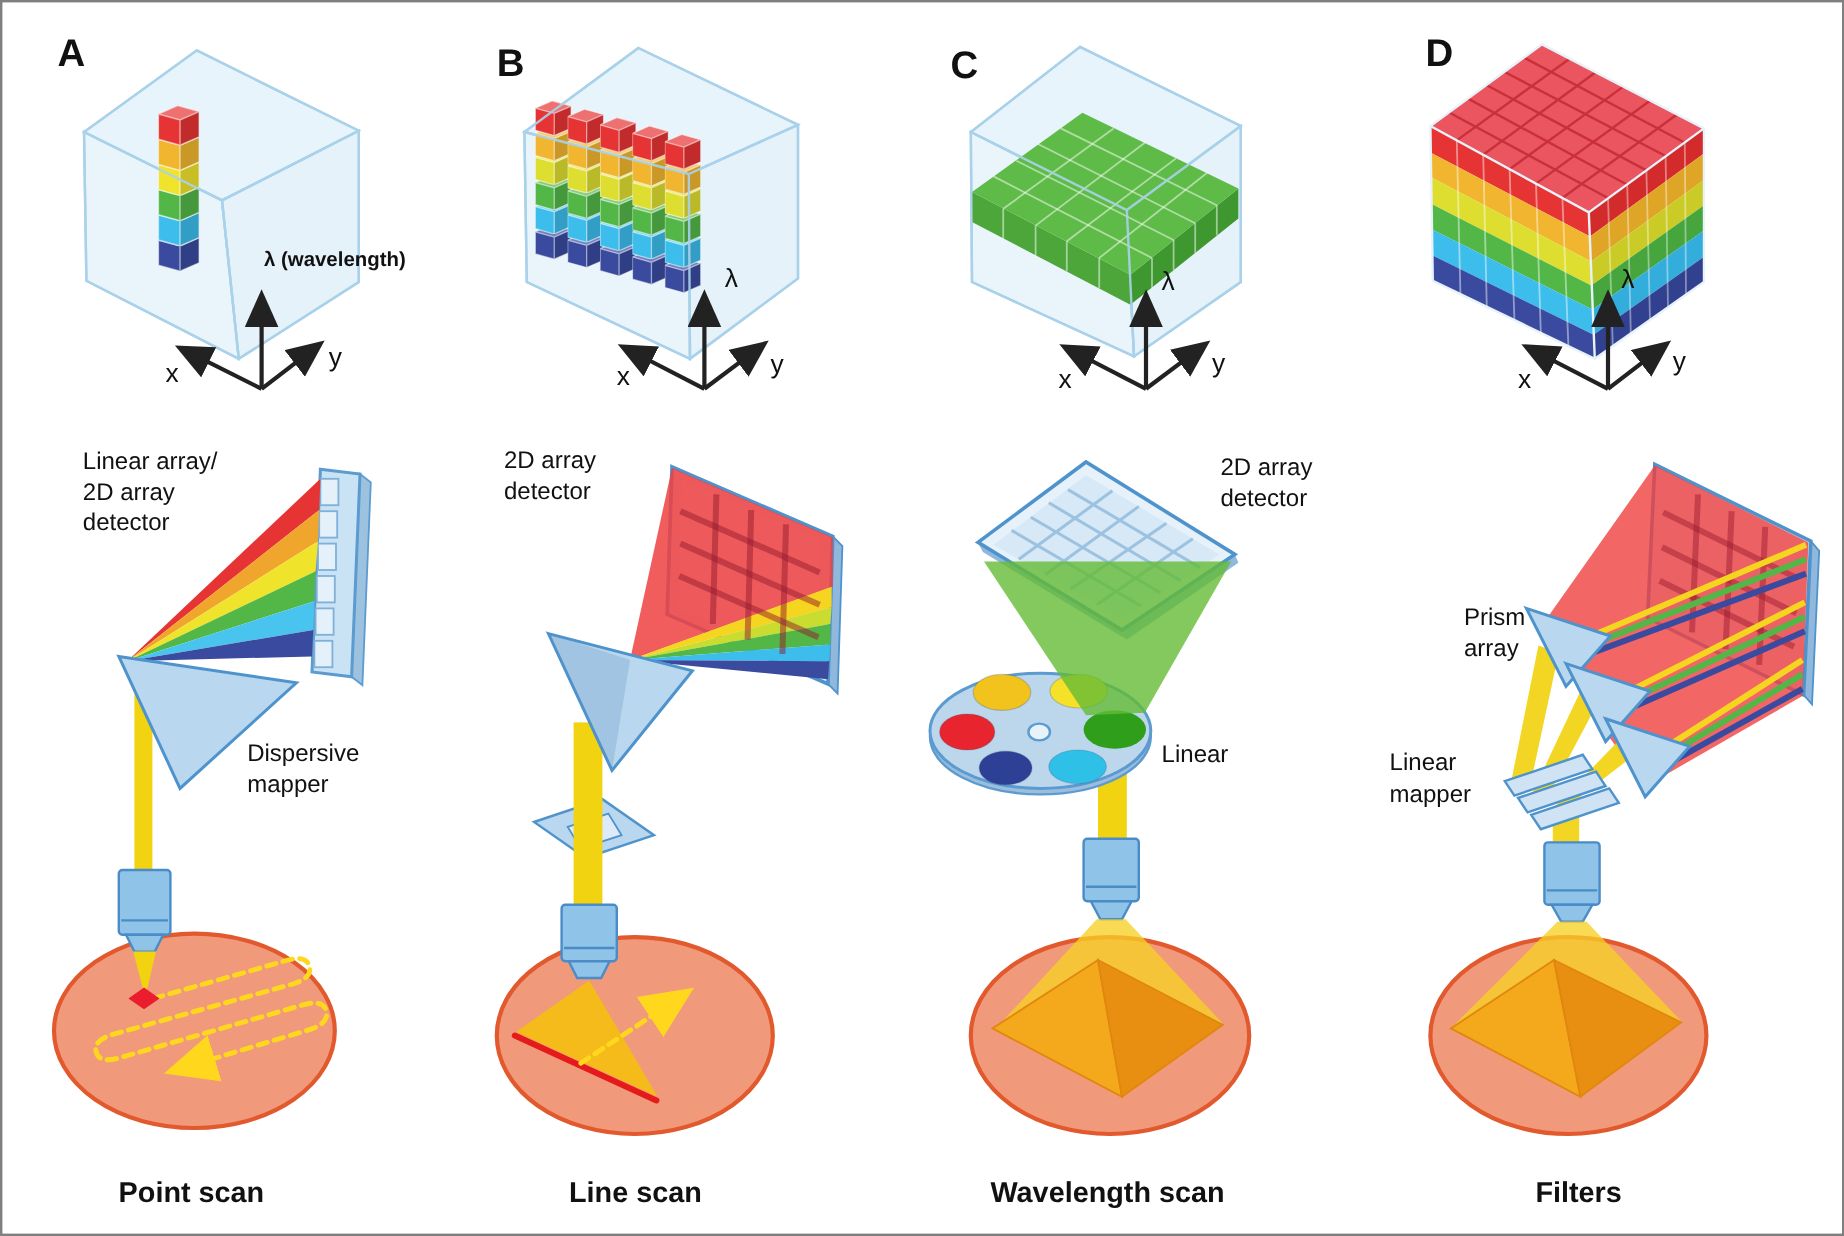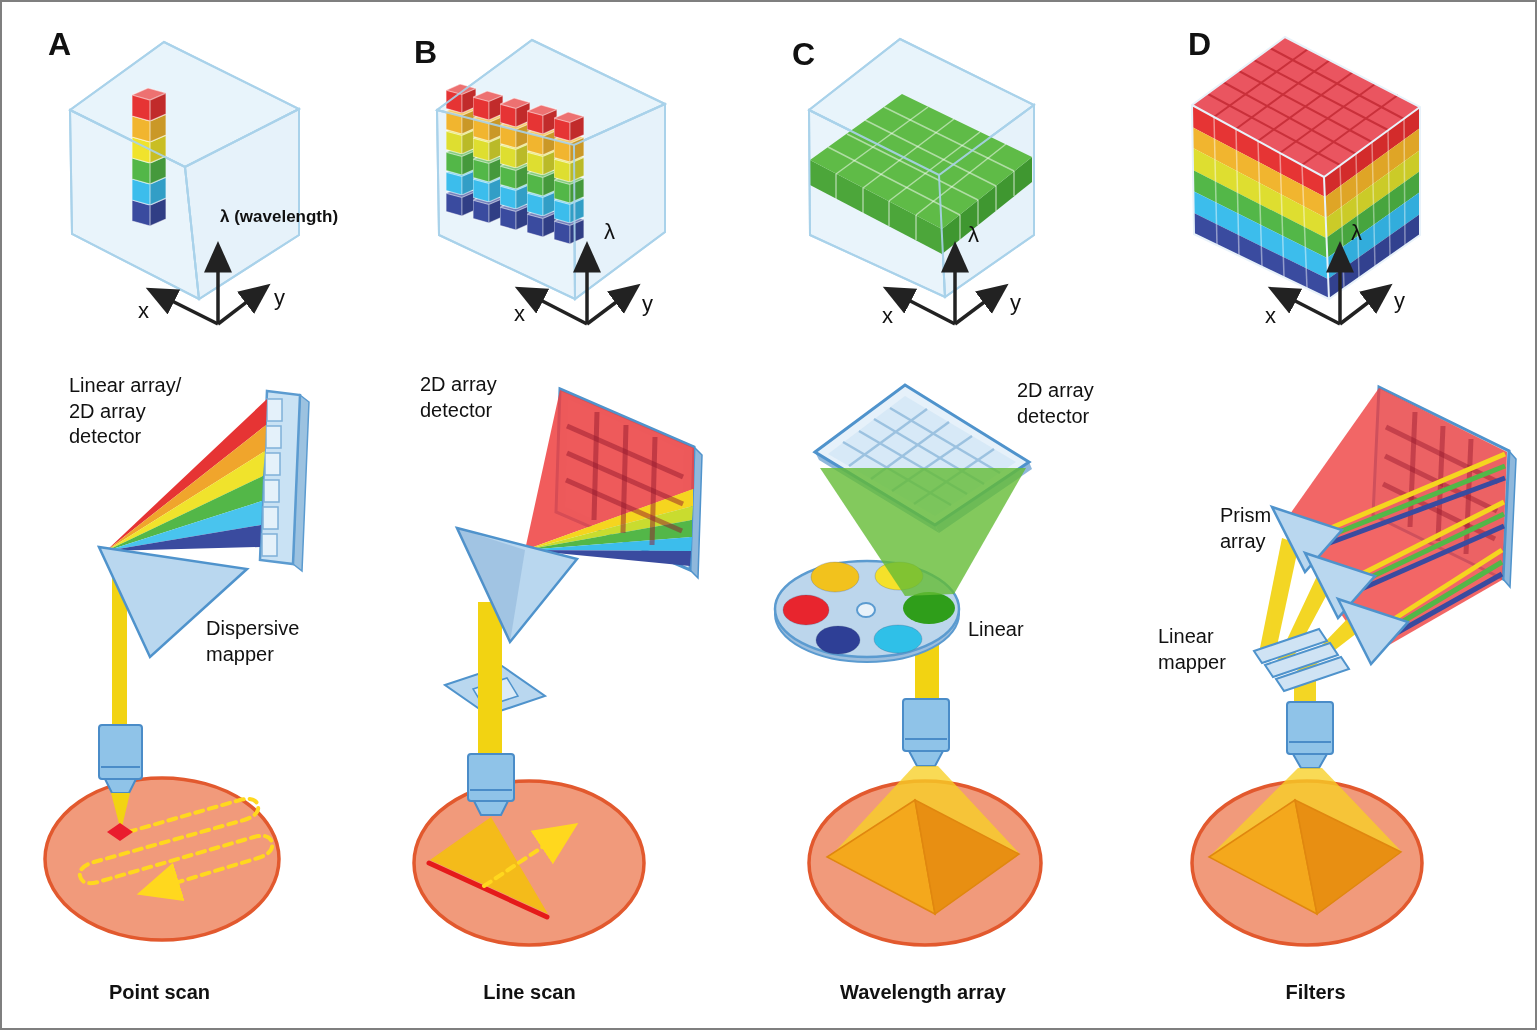--- a/index.html
+++ b/index.html
@@ -1,21 +1,21 @@
 <!DOCTYPE html>
 <html><head>
 <meta charset="utf-8">
 <style>
   html,body{margin:0;padding:0;background:#fff;}
   .fig{position:relative;width:1537px;height:1030px;background:#ffffff;border:2px solid #7f7f7f;
        box-sizing:border-box;font-family:"Liberation Sans",sans-serif;overflow:hidden;}
   .fig svg{position:absolute;left:0;top:0;}
   .txt{position:absolute;color:#111;}
   .letter{font-weight:bold;font-size:32px;}
-  .cap{font-weight:bold;font-size:20px;text-align:center;}
+  .cap{font-weight:bold;font-size:24px;text-align:center;}
   .ann{font-size:20px;line-height:1.28;white-space:pre-line;}
   .ax{font-size:22px;}
 </style>
 </head>
 <body>
 
 <div class="fig">
 <svg width="1537" height="1030" viewBox="0 0 1537 1030">
   <defs>
     <marker id="ah" markerWidth="12" markerHeight="10" refX="7" refY="4" orient="auto">
@@ -389,15 +389,15 @@
 <div class="txt ann" style="left:1015px;top:376px;">2D array
 detector</div>
 <div class="txt ann" style="left:966px;top:615px;">Linear</div>
 <div class="txt ann" style="left:1218px;top:501px;">Prism
 array</div>
 <div class="txt ann" style="left:1156px;top:622px;">Linear
 mapper</div>
 
 <div class="txt cap" style="left:60px;top:979px;width:195px;">Point scan</div>
 <div class="txt cap" style="left:430px;top:979px;width:195px;text-align:center;">Line scan</div>
-<div class="txt cap" style="left:796px;top:979px;width:250px;">Wavelength array</div>
+<div class="txt cap" style="left:796px;top:979px;width:250px;">Wavelength scan</div>
 <div class="txt cap" style="left:1215px;top:979px;width:197px;">Filters</div>
 </div>
 
 </body></html>

